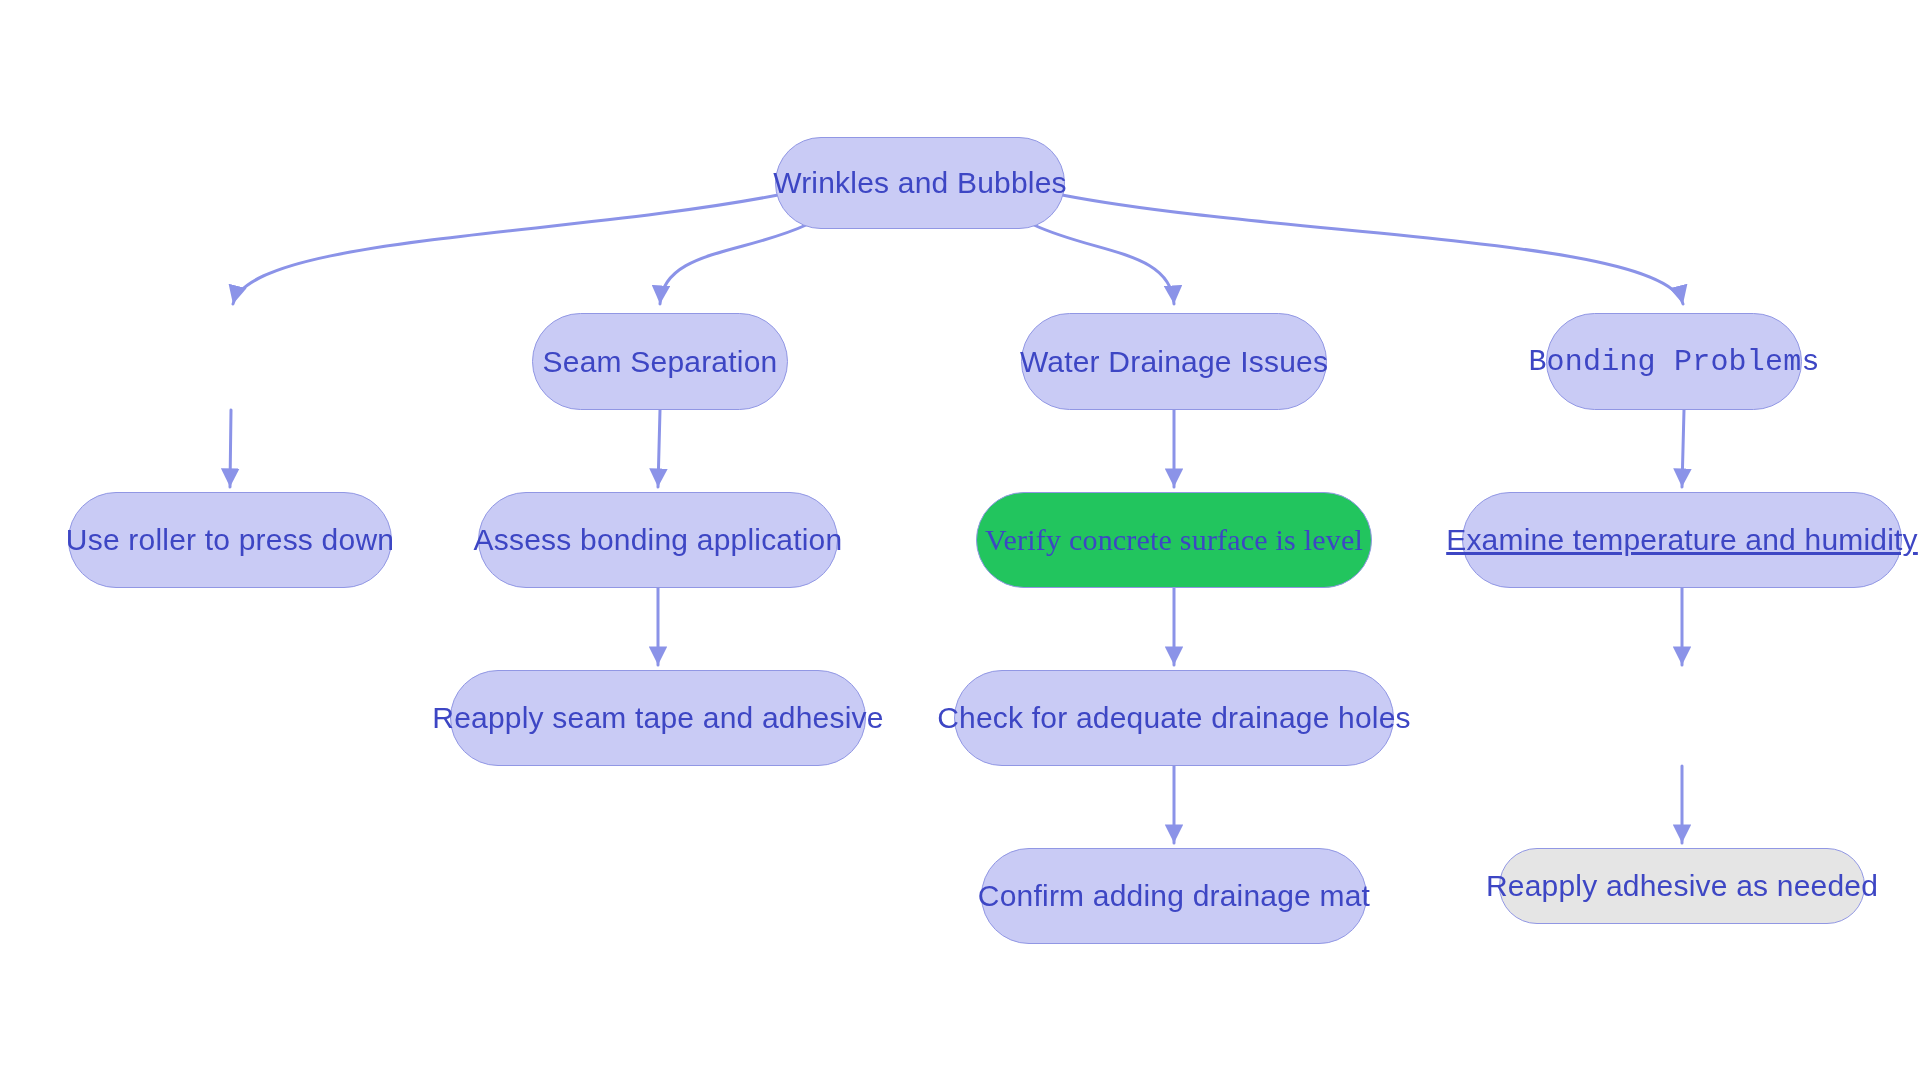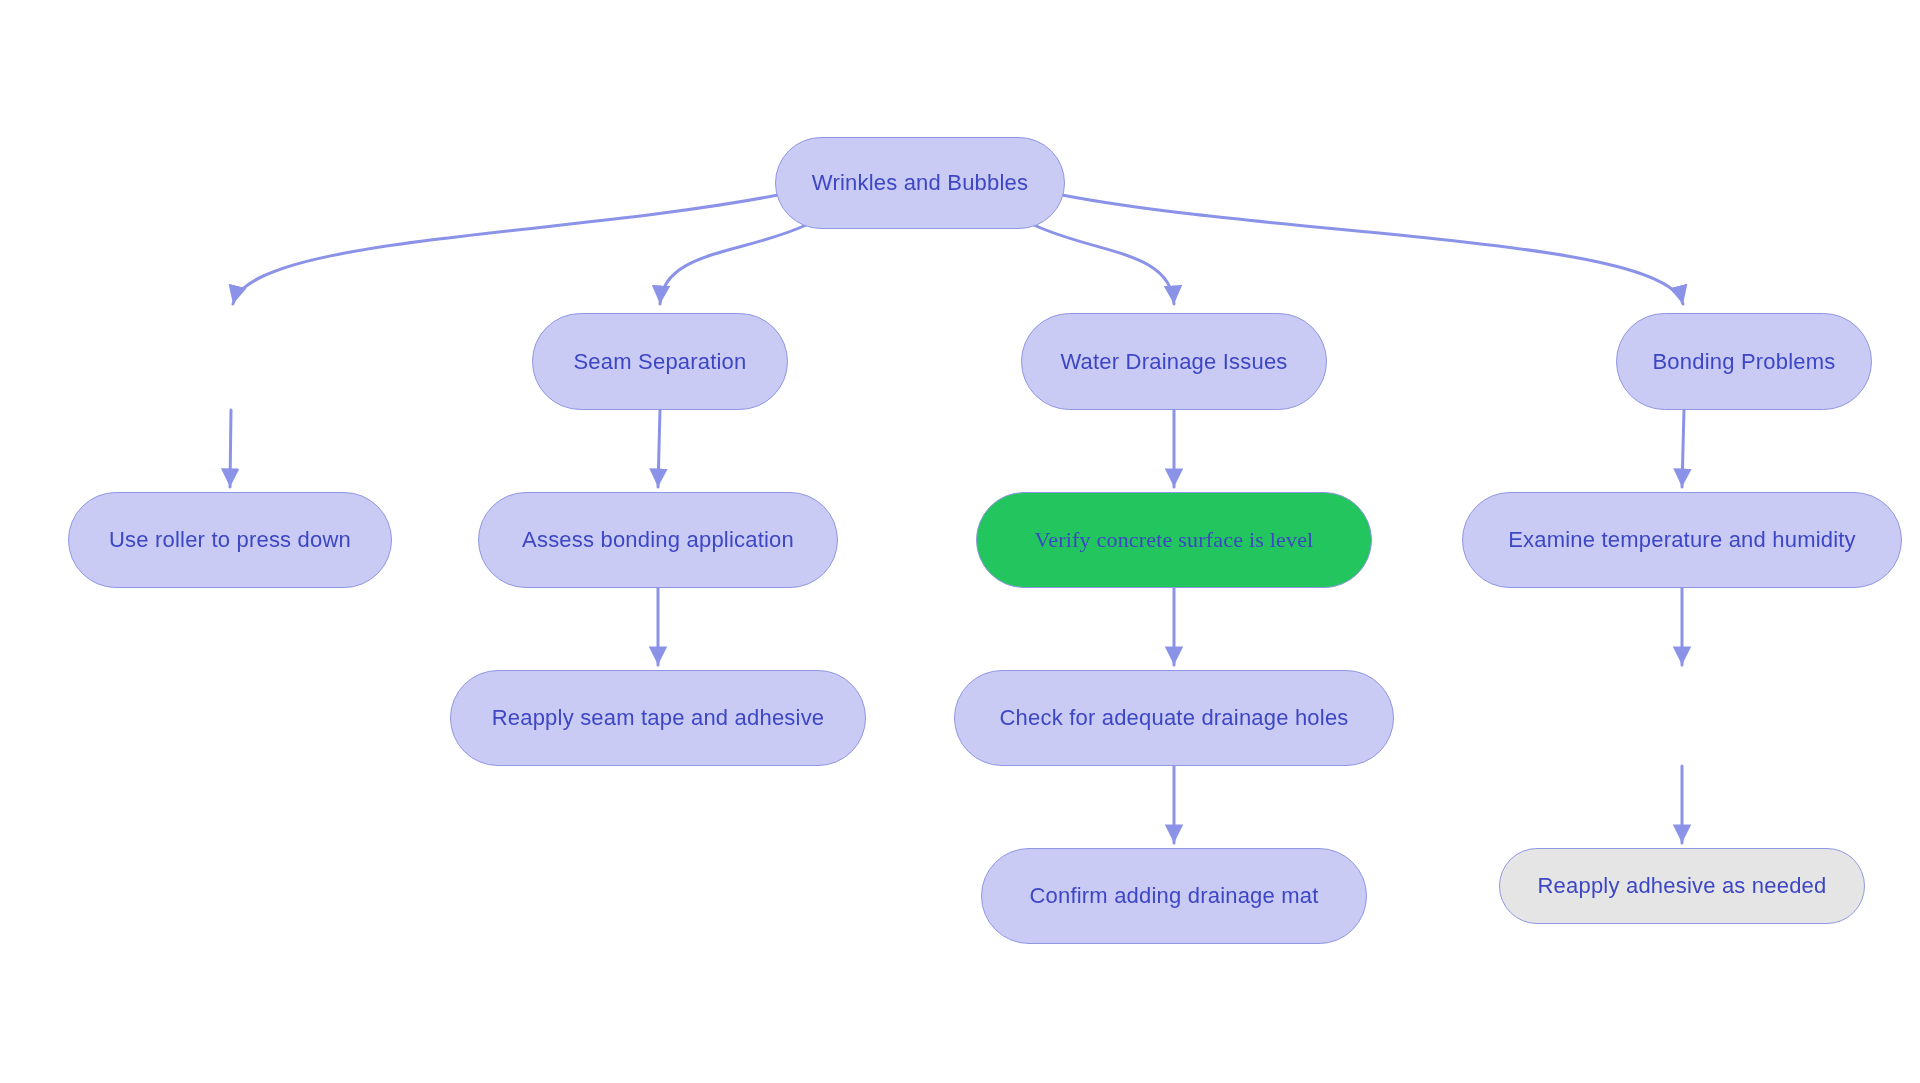--- a/index.html
+++ b/index.html
@@ -26,21 +26,21 @@
   .flow-node {
     position: absolute;
     display: flex;
     align-items: center;
     justify-content: center;
     box-sizing: border-box;
     background: #c9cbf5;
     border: 1.5px solid #9197e4;
     border-radius: 50px;
     color: #3d46c4;
-    font-size: 22px;
+    font-size: 30px;
     letter-spacing: 0.2px;
     white-space: nowrap;
     text-align: left;
   }
 </style>
 </head>
 <body>
 
 <div id="canvas">
   <svg id="edge-layer" width="1920" height="1083" viewBox="0 0 1920 1083" xmlns="http://www.w3.org/2000/svg">
@@ -62,22 +62,22 @@
         <path d="M 1174 766 L 1174 843" marker-end="url(#arrowhead)"></path>
         <path d="M 1684 410 L 1682 487" marker-end="url(#arrowhead)"></path>
         <path d="M 1682 588 L 1682 665" marker-end="url(#arrowhead)"></path>
         <path d="M 1682 766 L 1682 843" marker-end="url(#arrowhead)"></path>
       </g>
   </svg>
 
 <div class="flow-node" style="left: 775px; top: 137px; width: 290px; height: 92px; background: rgb(201, 203, 245); border-color: rgb(145, 151, 228); color: rgb(61, 70, 196);">Wrinkles and Bubbles</div>
     <div class="flow-node" style="left: 532px; top: 313px; width: 256px; height: 97px; background: rgb(201, 203, 245); border-color: rgb(145, 151, 228); color: rgb(61, 70, 196);">Seam Separation</div>
     <div class="flow-node" style="left: 1021px; top: 313px; width: 306px; height: 97px; background: rgb(201, 203, 245); border-color: rgb(145, 151, 228); color: rgb(61, 70, 196);">Water Drainage Issues</div>
-    <div class="flow-node" style="left: 1616px; top: 313px; width: 256px; height: 97px; background: rgb(201, 203, 245); border-color: rgb(145, 151, 228); color: rgb(61, 70, 196);">Bonding Problems</div>
+    <div class="flow-node" style="left: 1546px; top: 313px; width: 256px; height: 97px; background: rgb(201, 203, 245); border-color: rgb(145, 151, 228); color: rgb(61, 70, 196); font-family: Liberation Mono, monospace;">Bonding Problems</div>
     <div class="flow-node" style="left: 68px; top: 492px; width: 324px; height: 96px; background: rgb(201, 203, 245); border-color: rgb(145, 151, 228); color: rgb(61, 70, 196);">Use roller to press down</div>
     <div class="flow-node" style="left: 478px; top: 492px; width: 360px; height: 96px; background: rgb(201, 203, 245); border-color: rgb(145, 151, 228); color: rgb(61, 70, 196);">Assess bonding application</div>
     <div class="flow-node" style="left: 976px; top: 492px; width: 396px; height: 96px; background: #22c55e; border-color: rgb(145, 151, 228); color: rgb(61, 70, 196); font-family: Liberation Serif, serif;">Verify concrete surface is level</div>
-    <div class="flow-node" style="left: 1462px; top: 492px; width: 440px; height: 96px; background: rgb(201, 203, 245); border-color: rgb(145, 151, 228); color: rgb(61, 70, 196);">Examine temperature and humidity</div>
+    <div class="flow-node" style="left: 1462px; top: 492px; width: 440px; height: 96px; background: rgb(201, 203, 245); border-color: rgb(145, 151, 228); color: rgb(61, 70, 196); text-decoration: underline;">Examine temperature and humidity</div>
     <div class="flow-node" style="left: 450px; top: 670px; width: 416px; height: 96px; background: rgb(201, 203, 245); border-color: rgb(145, 151, 228); color: rgb(61, 70, 196);">Reapply seam tape and adhesive</div>
     <div class="flow-node" style="left: 954px; top: 670px; width: 440px; height: 96px; background: rgb(201, 203, 245); border-color: rgb(145, 151, 228); color: rgb(61, 70, 196);">Check for adequate drainage holes</div>
     <div class="flow-node" style="left: 981px; top: 848px; width: 386px; height: 96px; background: rgb(201, 203, 245); border-color: rgb(145, 151, 228); color: rgb(61, 70, 196);">Confirm adding drainage mat</div>
     <div class="flow-node" style="left: 1499px; top: 848px; width: 366px; height: 76px; background: #e5e5e5; border-color: rgb(145, 151, 228); color: rgb(61, 70, 196);">Reapply adhesive as needed</div>
   </div>
 
 </body></html>

